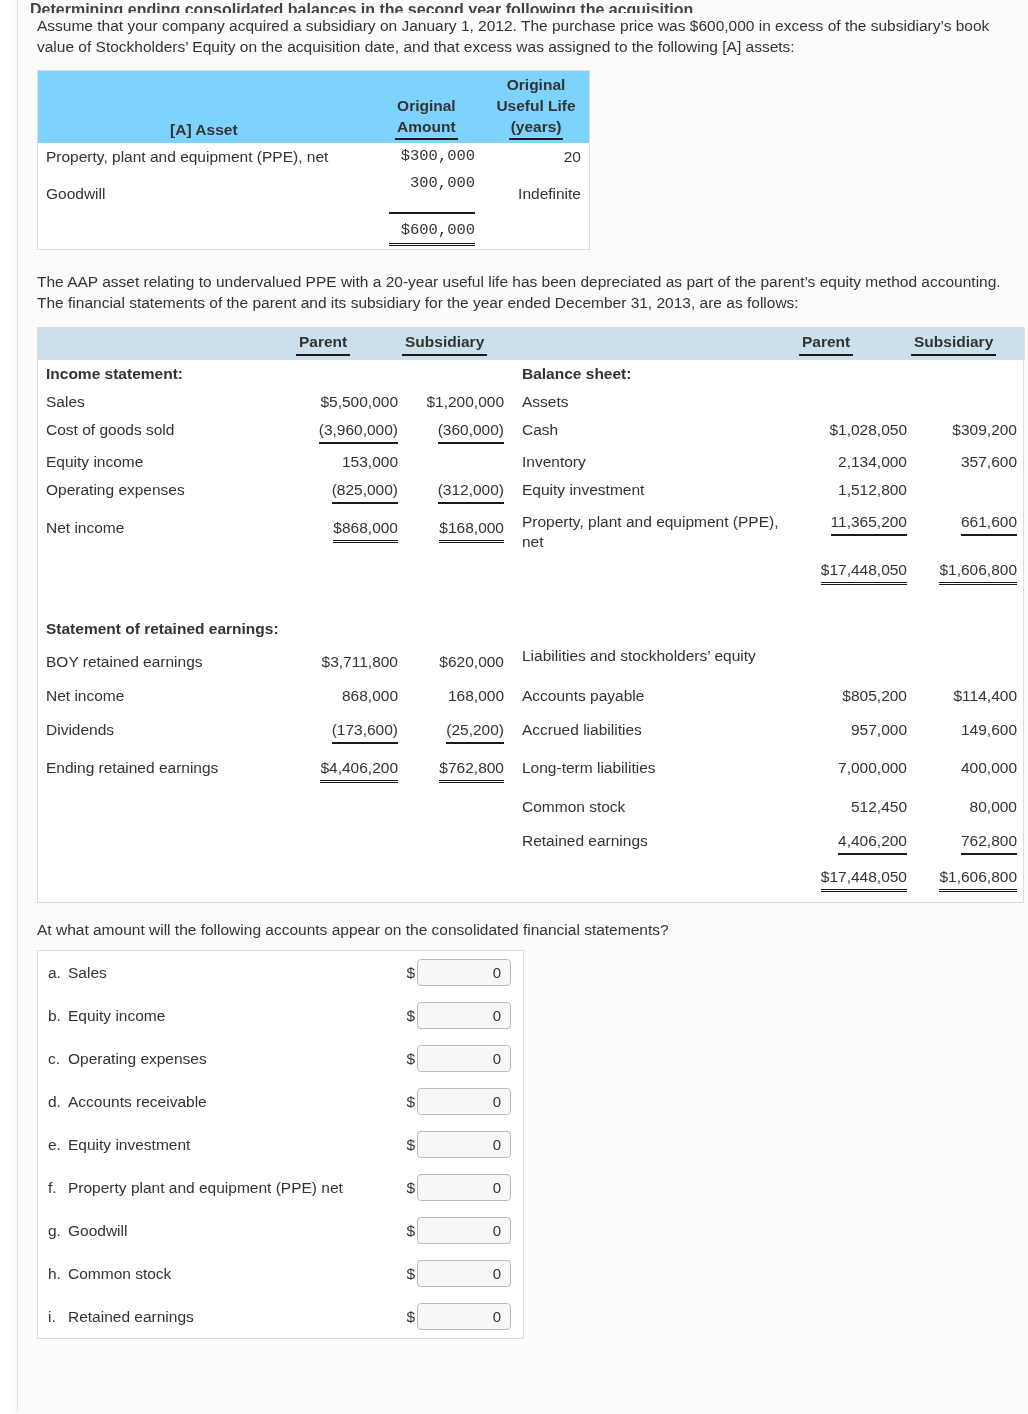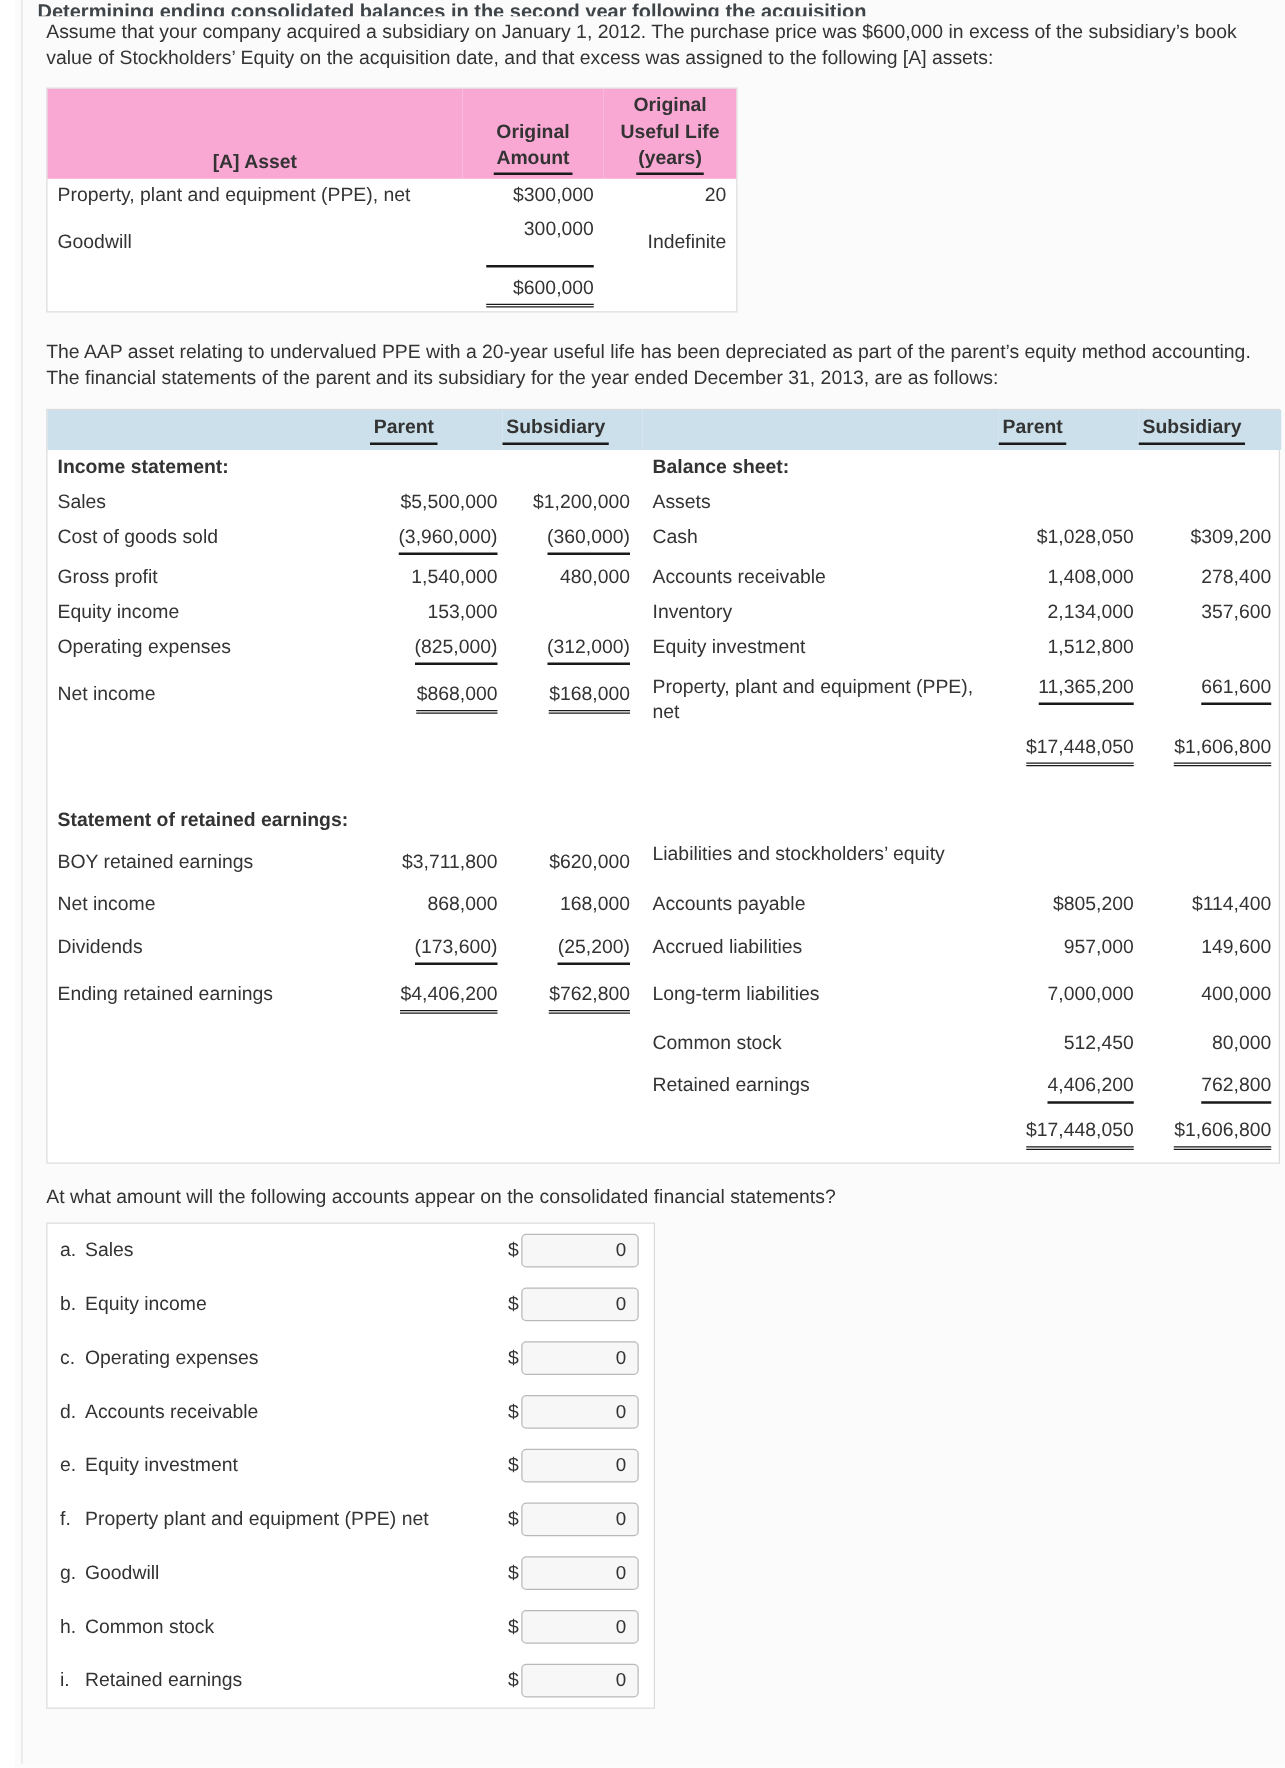--- a/index.html
+++ b/index.html
@@ -43,26 +43,26 @@
     color: #333;
   }
   
   .tbl1-wrap {
     margin: 13px 0 0 18px;
     width: 553px;
     border: 1px solid #dcdcdc;
     background: #ffffff;
   }
   table.t { border-collapse: collapse; width: 100%; }
-  .hdr-row td { background: #f9a8d4; font-weight: bold; vertical-align: bottom;
+  .hdr-row td { background: #7dd3fc; font-weight: bold; vertical-align: bottom;
     padding: 6px 8px 3px 8px; text-align: center; line-height: 17px; font-size: 15px; color: #222; }
   .hdr-row td.lbl { text-align: center; }
   .ul-hdr { border-bottom: 2px solid #1a1a1a; display: inline-block; padding: 0 2px 1px 2px; }
   .t1 td { padding: 3px 8px; font-size: 15.5px; line-height: 21px; color: #333; }
-  .t1 td.num { text-align: right; white-space: nowrap; }
+  .t1 td.num { text-align: right; white-space: nowrap; font-family: Liberation Mono, monospace; }
   .t1 td.ctr { text-align: right; white-space: nowrap; }
   .num-u   { display:inline-block; border-bottom: 2px solid #1a1a1a; padding-bottom:18px; min-width: 86px; text-align:right;}
   .num-dbl { display:inline-block; border-bottom: 3px double #1a1a1a; padding-bottom:2px; min-width: 86px; text-align:right;}
 
   
   .tbl2-wrap {
     margin: 14px 0 0 18px;
     width: 987px;
     border: 1px solid #dcdcdc;
     background: #ffffff;
@@ -193,28 +193,20 @@
 
         <tr>
           <td class="c-lbl1">Cost of goods sold</td>
           <td class="c-p1"><span class="vnum under">(3,960,000)</span></td>
           <td class="c-s1"><span class="vnum under">(360,000)</span></td>
           <td class="c-lbl2">Cash</td>
           <td class="c-p2">$1,028,050</td>
           <td class="c-s2">$309,200</td>
         </tr>
 
-        <tr>
-          <td class="c-lbl1">Gross profit</td>
-          <td class="c-p1">1,540,000</td>
-          <td class="c-s1">480,000</td>
-          <td class="c-lbl2">Accounts receivable</td>
-          <td class="c-p2">1,408,000</td>
-          <td class="c-s2">278,400</td>
-        </tr>
 
         <tr>
           <td class="c-lbl1">Equity income</td>
           <td class="c-p1">153,000</td>
           <td class="c-s1"></td>
           <td class="c-lbl2">Inventory</td>
           <td class="c-p2">2,134,000</td>
           <td class="c-s2">357,600</td>
         </tr>
 

